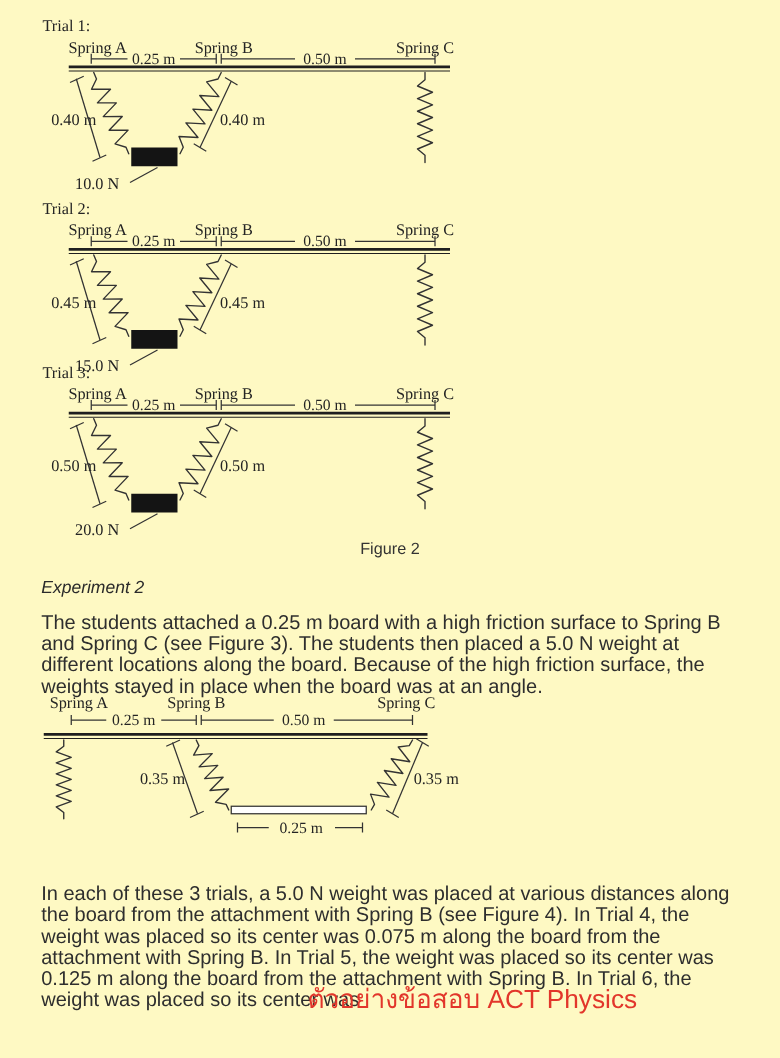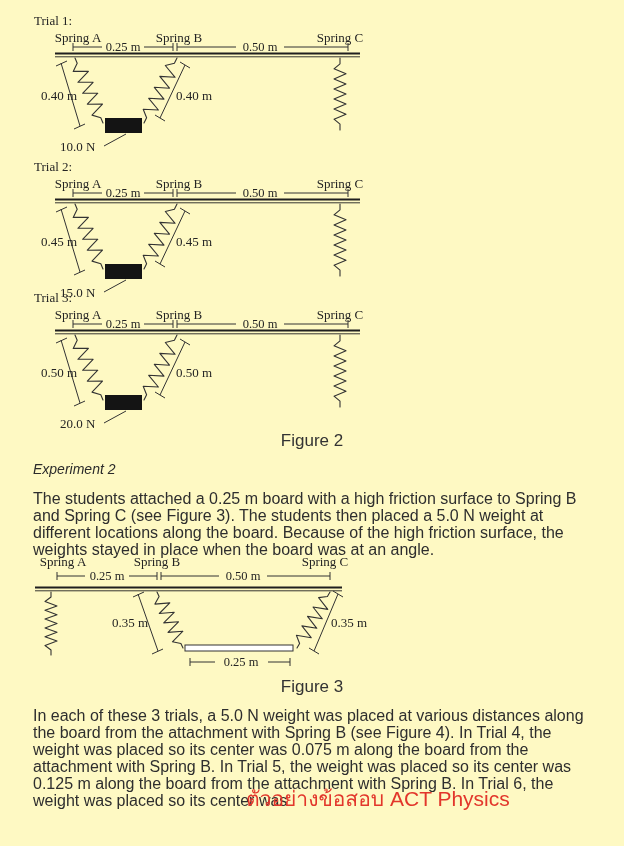--- a/index.html
+++ b/index.html
@@ -11,21 +11,21 @@
   svg text{font-family:"Liberation Serif",serif;font-size:13px;fill:#242424;}
   svg text.mid{text-anchor:middle;}
   svg text.sm{font-size:12.5px;}
   svg line{stroke:#333;stroke-width:1;}
   svg line.thick{stroke:#1f1f1f;stroke-width:2.2;}
   svg line.thin{stroke:#1f1f1f;stroke-width:0.9;}
   .spr{fill:none;stroke:#333;stroke-width:1.1;stroke-linejoin:round;stroke-linecap:round;}
   .board{fill:#ffffff;stroke:#333;stroke-width:1;}
   .wblock{fill:#141414;stroke:none;}
   
-  .fig-caption{left:0;width:624px;text-align:center;font-size:17px;color:#333;}
+  .fig-caption{left:0;width:624px;text-align:center;font-size:13px;color:#333;}
   .exp-heading{font-size:14px;font-style:italic;color:#2b2b2b;}
   .para{font-size:16px;line-height:17px;color:#2e2e2e;}
   .watermark{font-size:21px;font-weight:500;white-space:nowrap;}
 </style>
 </head>
 <body>
 
 <div class="page">
 
   <svg class="abs" style="left:30px;top:12px;" width="380" height="144" viewBox="0 0 380 144">
@@ -195,19 +195,18 @@
     <rect class="board" x="160" y="95" width="108" height="6"></rect>
     <g>
       <line x1="165" y1="108" x2="165" y2="116"></line>
         <line x1="265" y1="108" x2="265" y2="116"></line>
       <line x1="165" y1="112" x2="190" y2="112"></line>
         <line x1="243" y1="112" x2="265" y2="112"></line>
     </g>
     <text class="mid sm" x="216" y="116">0.25 m</text>
   </svg>
 
-  <div class="abs fig-caption" style="top:677px;">Figure 3</div>
 
   <div class="abs para" style="left:33px;top:707px;width:565px;">In each of these 3 trials, a 5.0 N weight was placed at various distances along the board from the attachment with Spring B (see Figure 4). In Trial 4, the weight was placed so its center was 0.075 m along the board from the attachment with Spring B. In Trial 5, the weight was placed so its center was 0.125 m along the board from the attachment with Spring B. In Trial 6, the weight was placed so its center was</div>
 
   <div class="abs watermark" style="left: 246px; top: 782px; color: rgb(226, 54, 43);">ตัวอย่างข้อสอบ ACT Physics</div>
 
 </div>
 
 </body></html>

